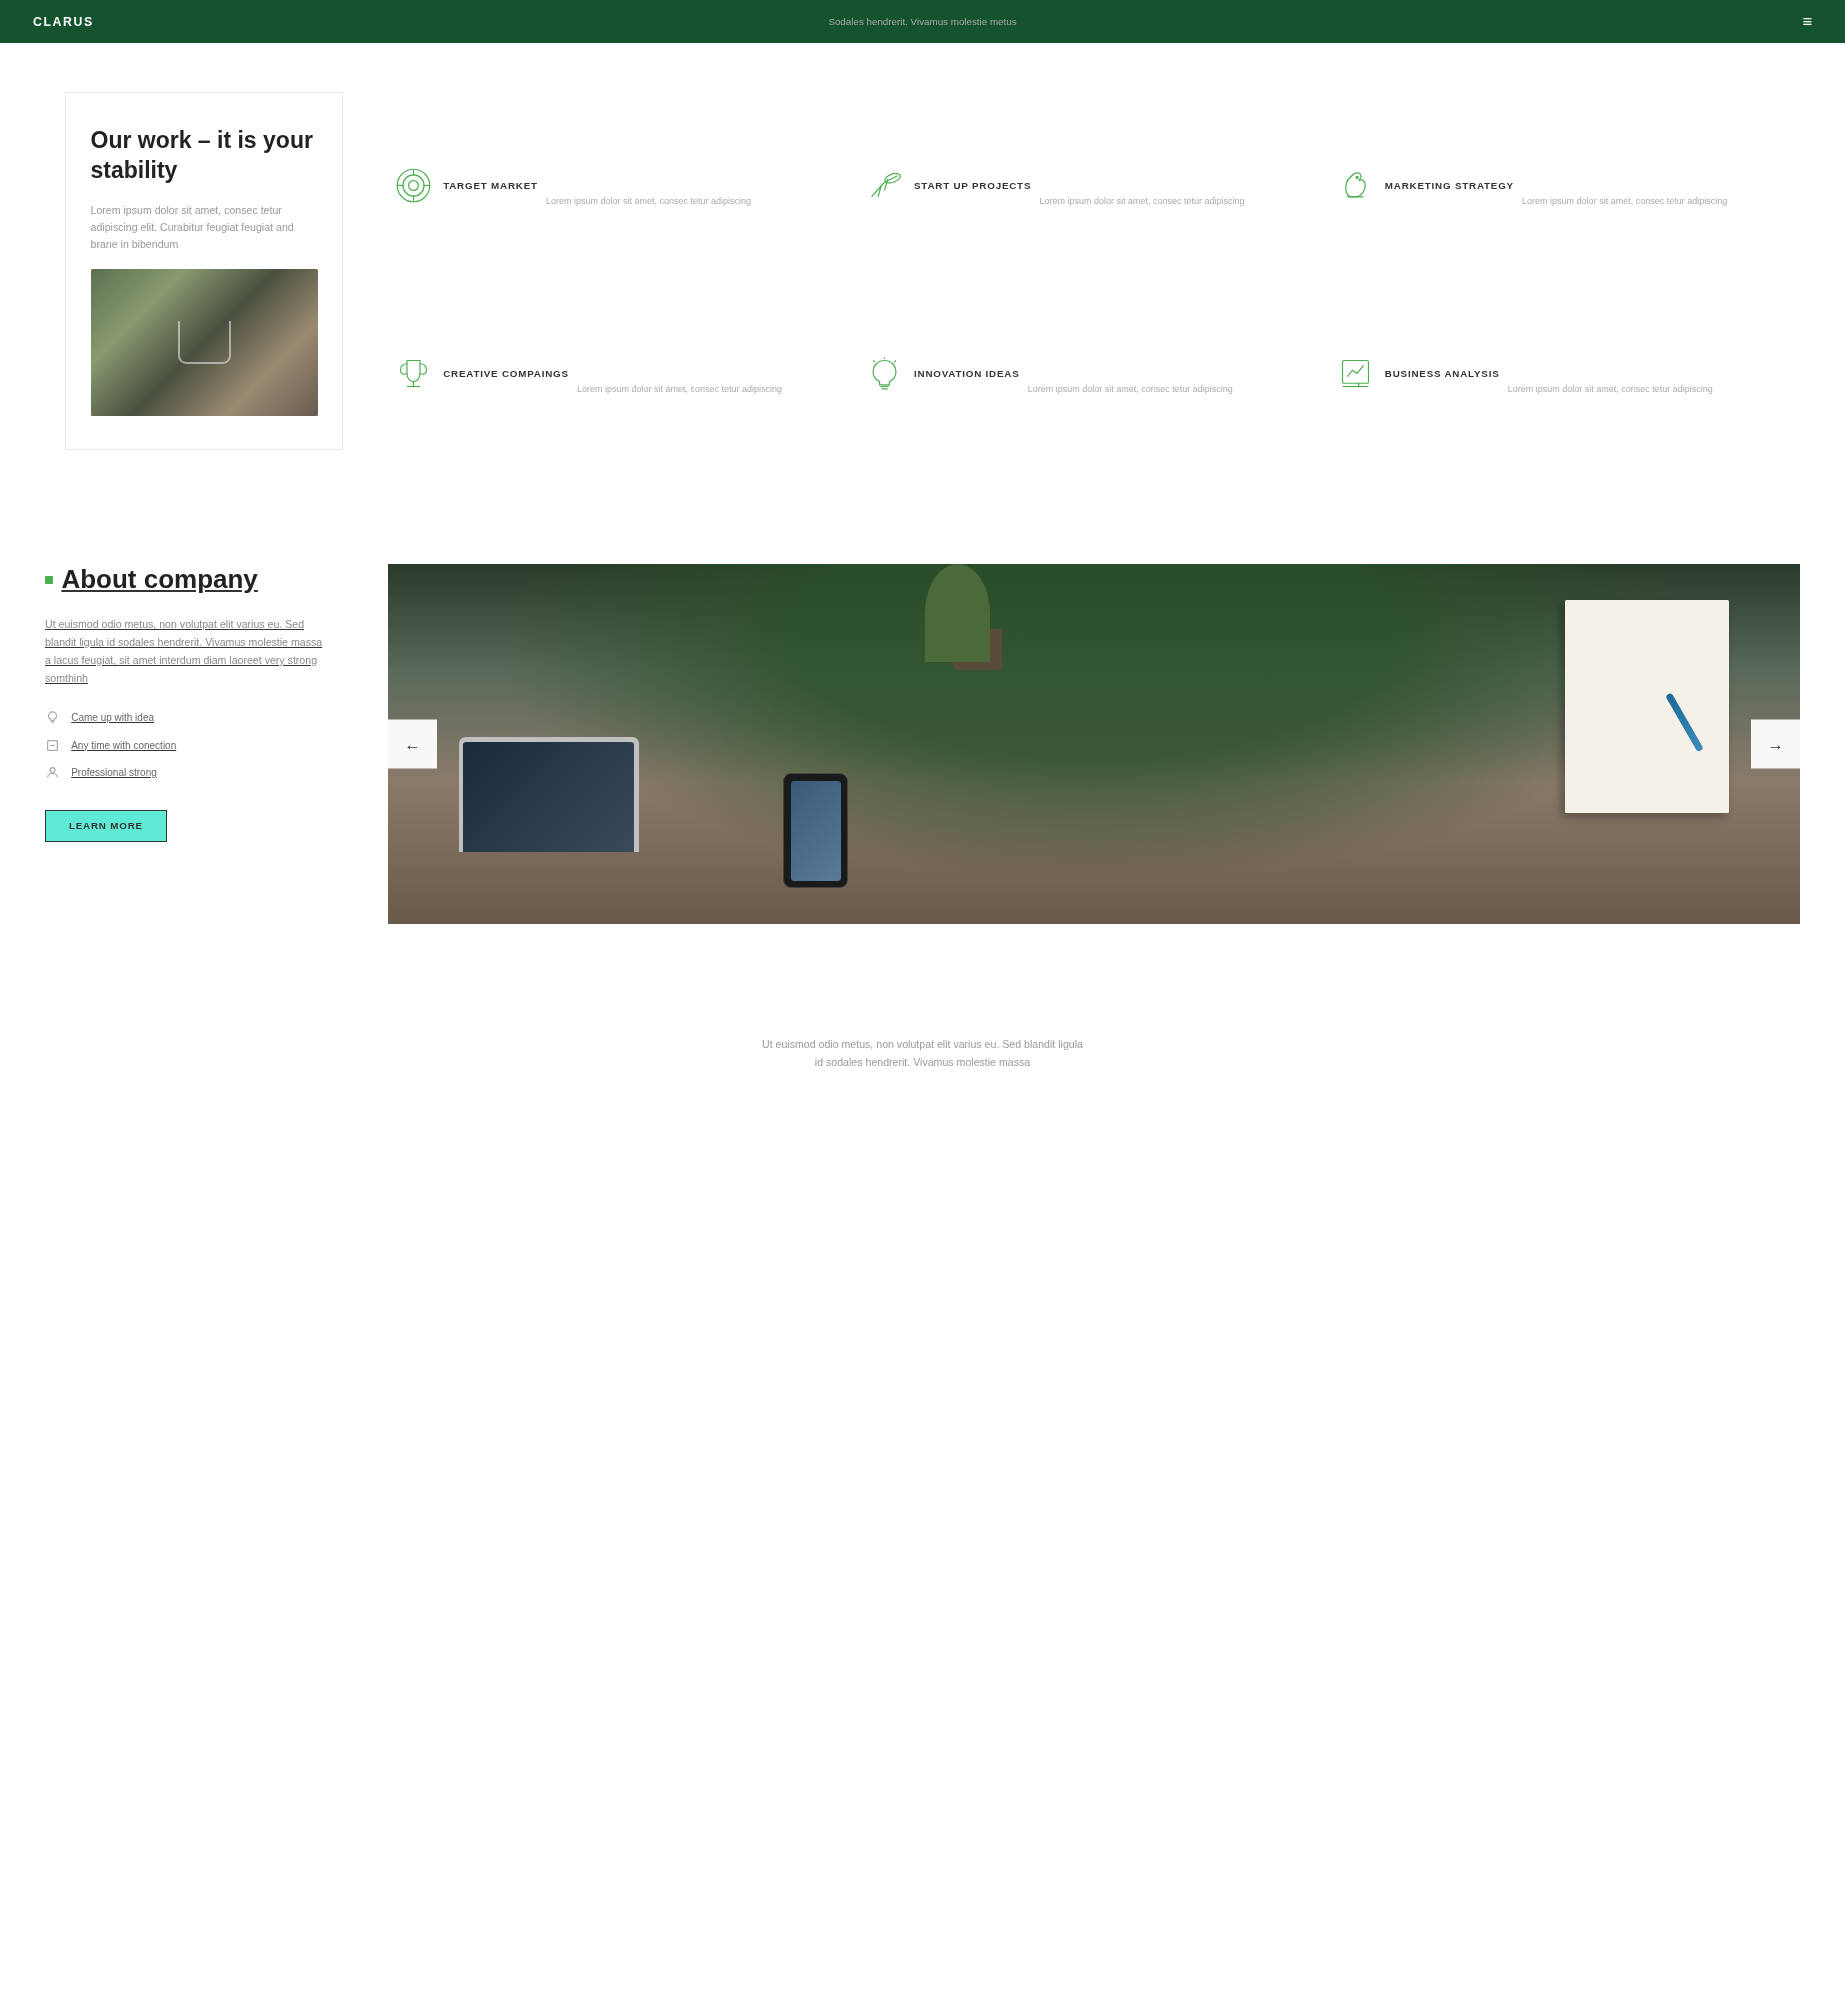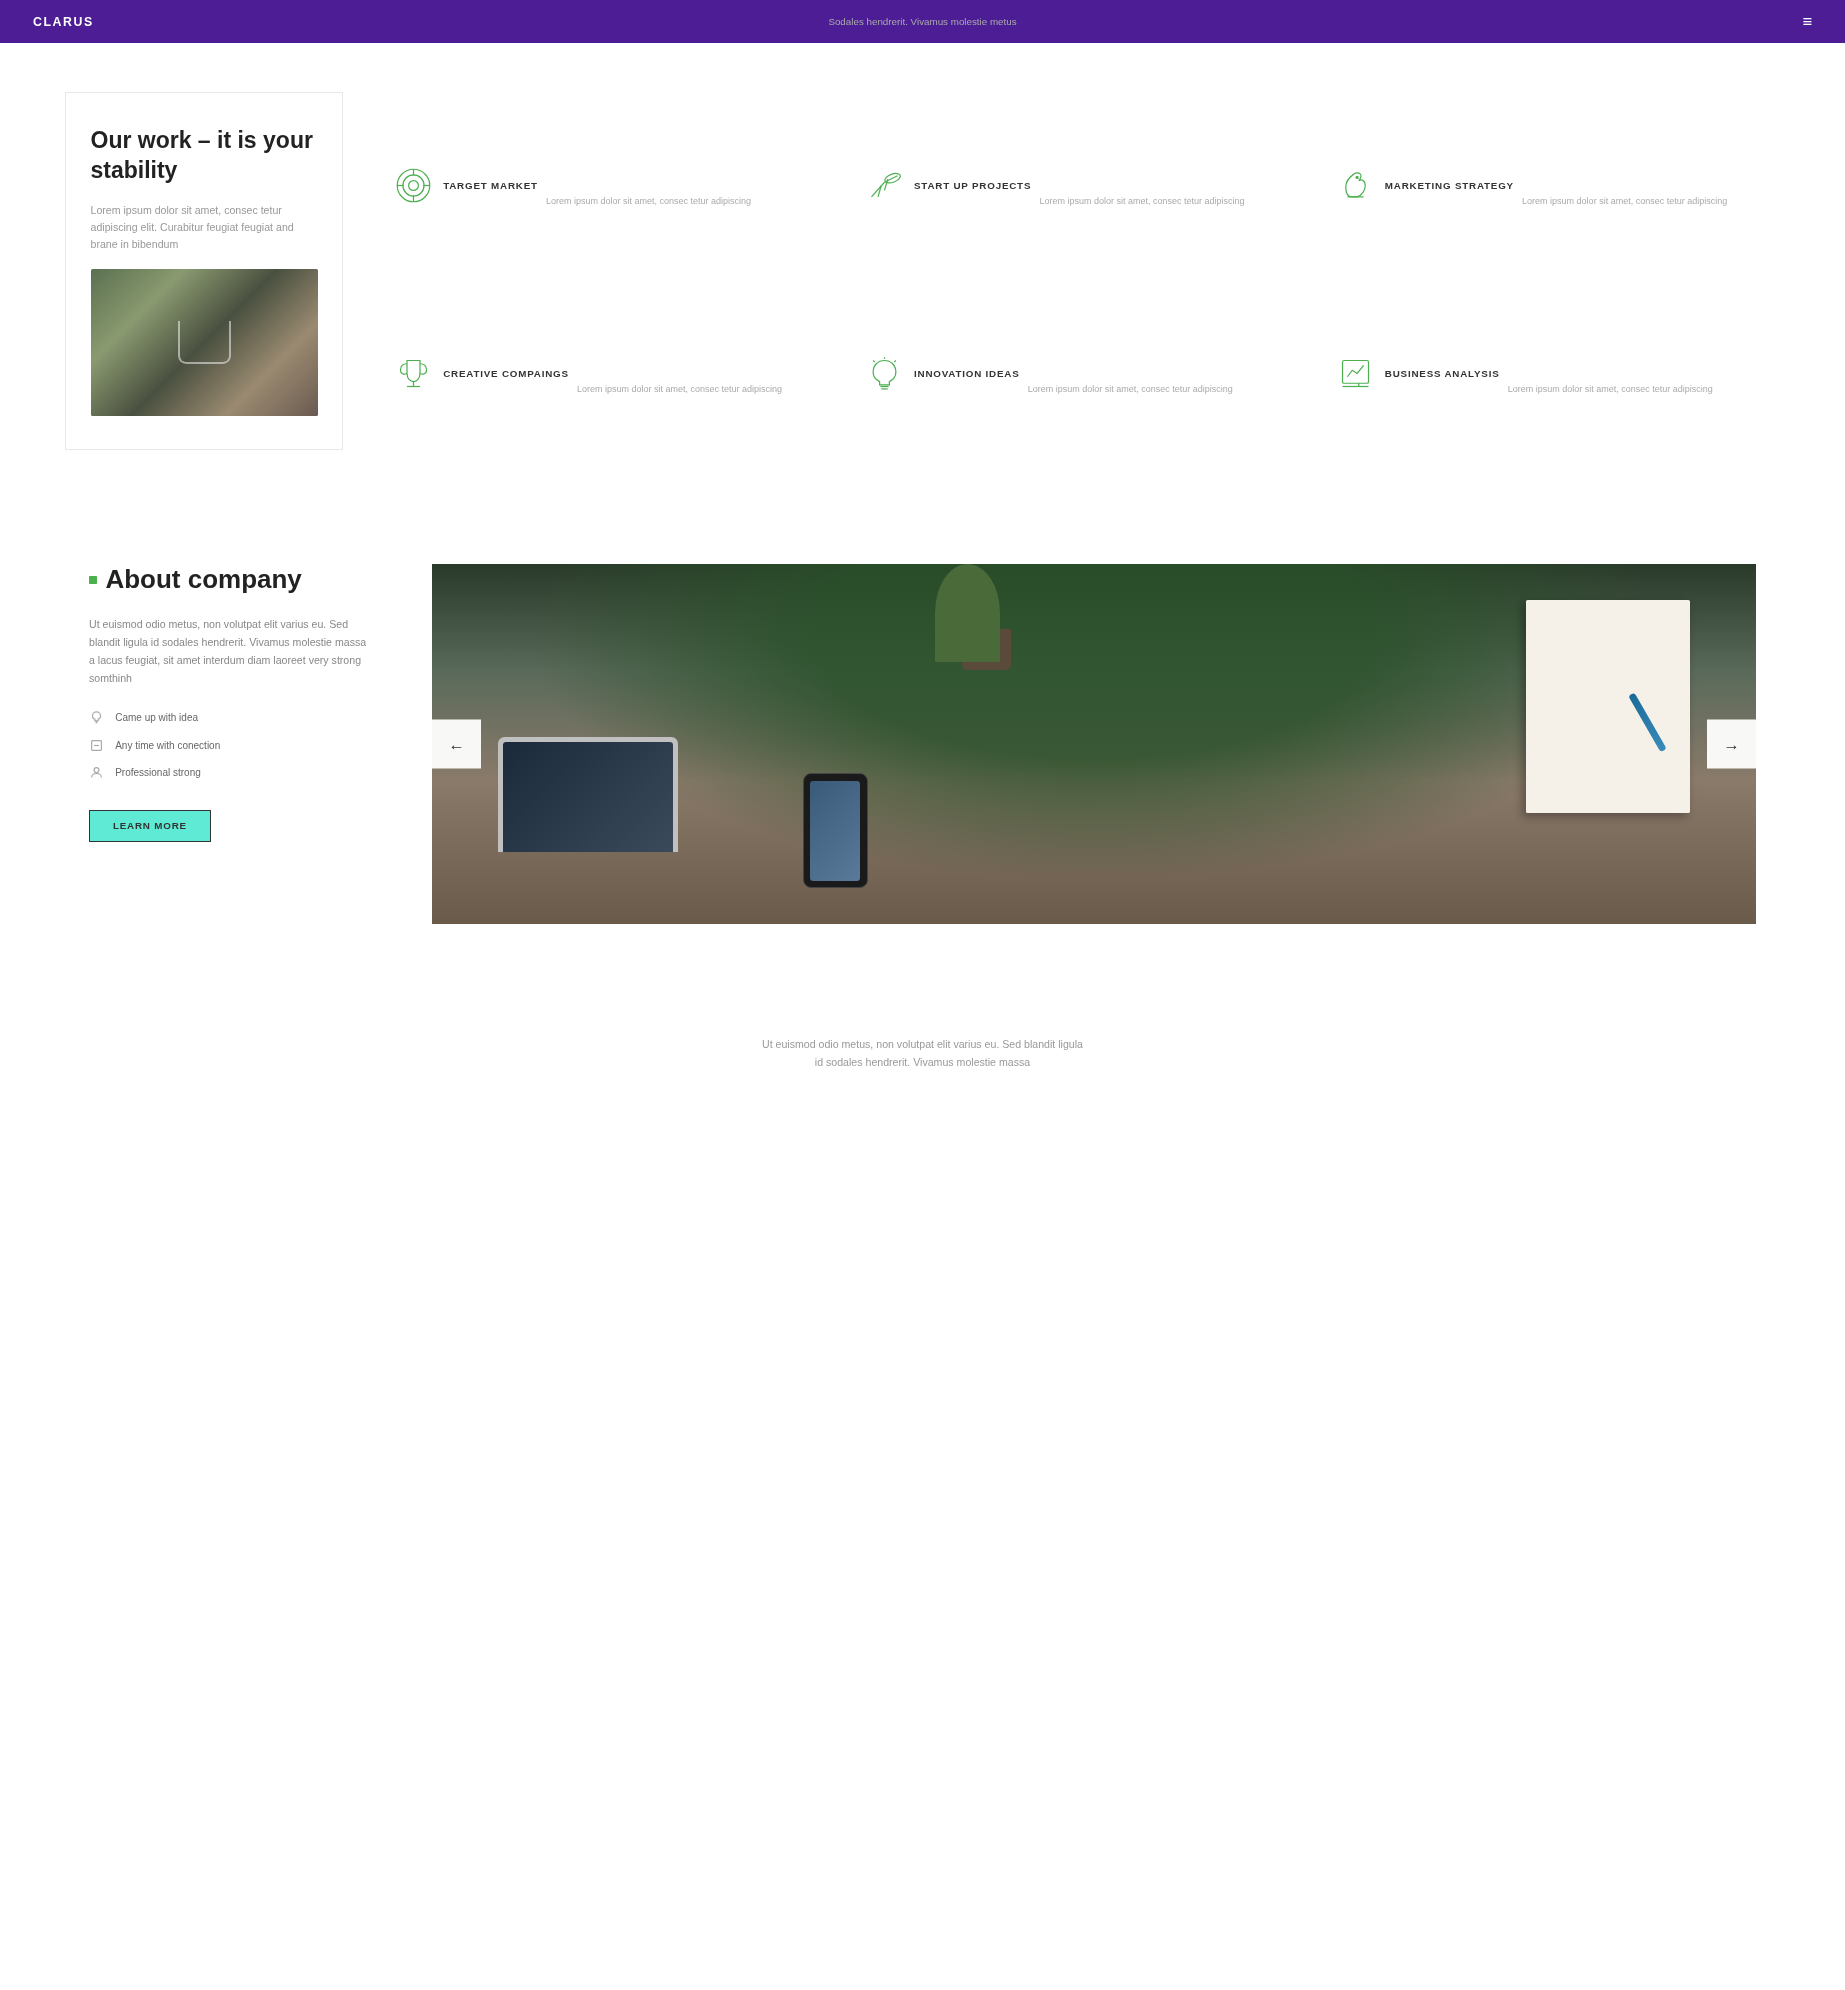--- a/index.html
+++ b/index.html
@@ -1,20 +1,20 @@
 <!DOCTYPE html>
 <html style="font-size:13px"><head>
   <meta charset="utf-8">
   <style>
     * { margin: 0; padding: 0; box-sizing: border-box; }
     body { font-family: 'Arial', sans-serif; background: #fff; color: #333; }
 
     
     nav {
-      background: #4c1d95;
+      background: #14532d;
       height: 43px;
       display: flex;
       align-items: center;
       justify-content: space-between;
       padding: 0 33px;
       position: relative;
       gap: 36px;
     }
     .nav-logo {
       color: #fff;
@@ -125,24 +125,25 @@
     }
     .feature-desc {
       font-size: 9px;
       color: #aaa;
       line-height: 1.6;
       margin-top: 32px;
     }
 
     
     .section-about {
-      padding: 49px 89px;
+      padding: 49px 45px;
       display: flex;
       gap: 65px;
       align-items: flex-start;
+      text-decoration: underline;
     }
     .about-left {
       flex: 0 0 278px;
     }
     .section-heading {
       font-size: 26px;
       font-weight: bold;
       color: #222;
       margin-bottom: 19.6px;
       display: flex;

